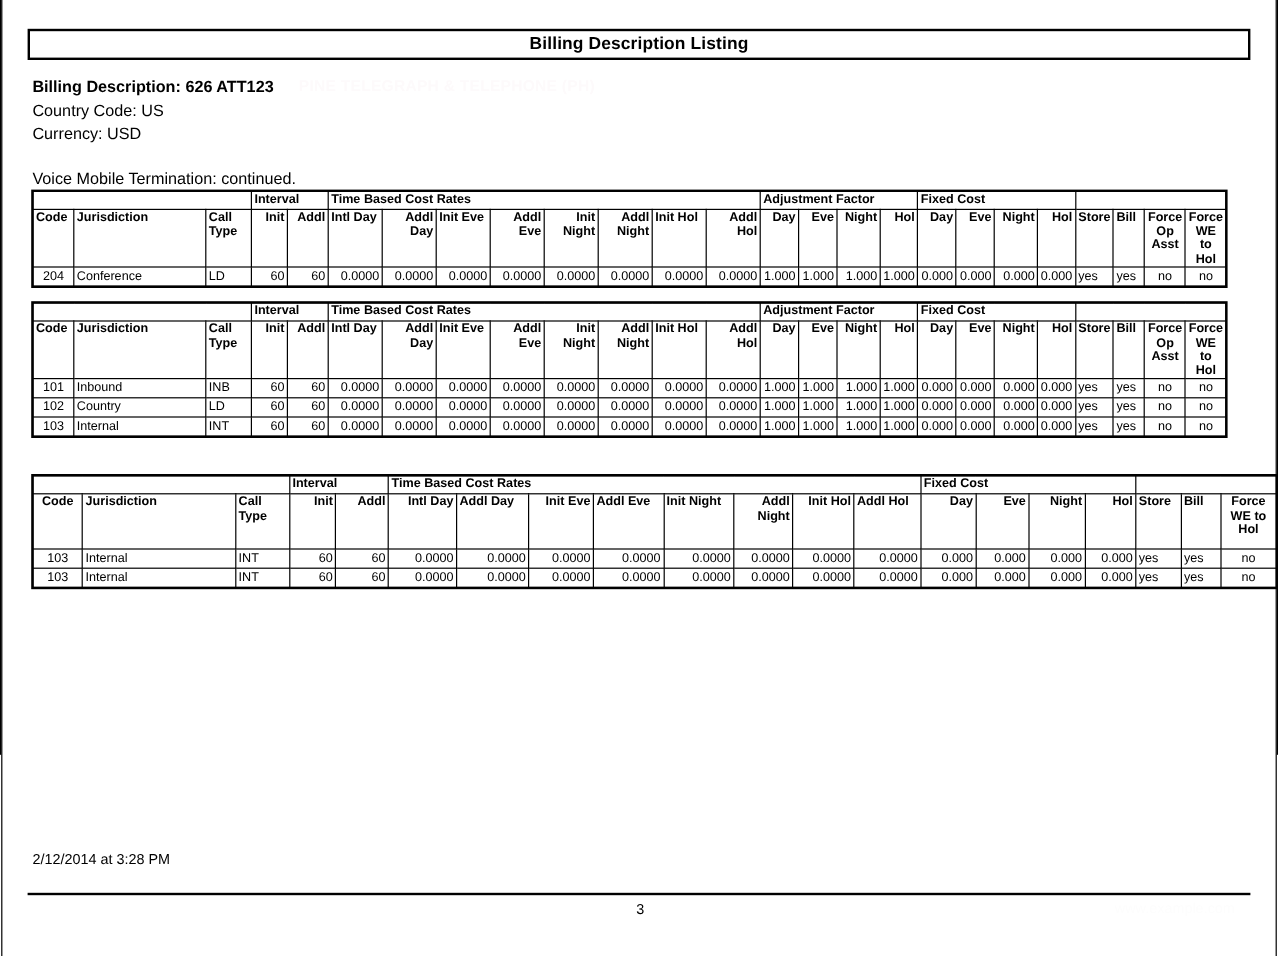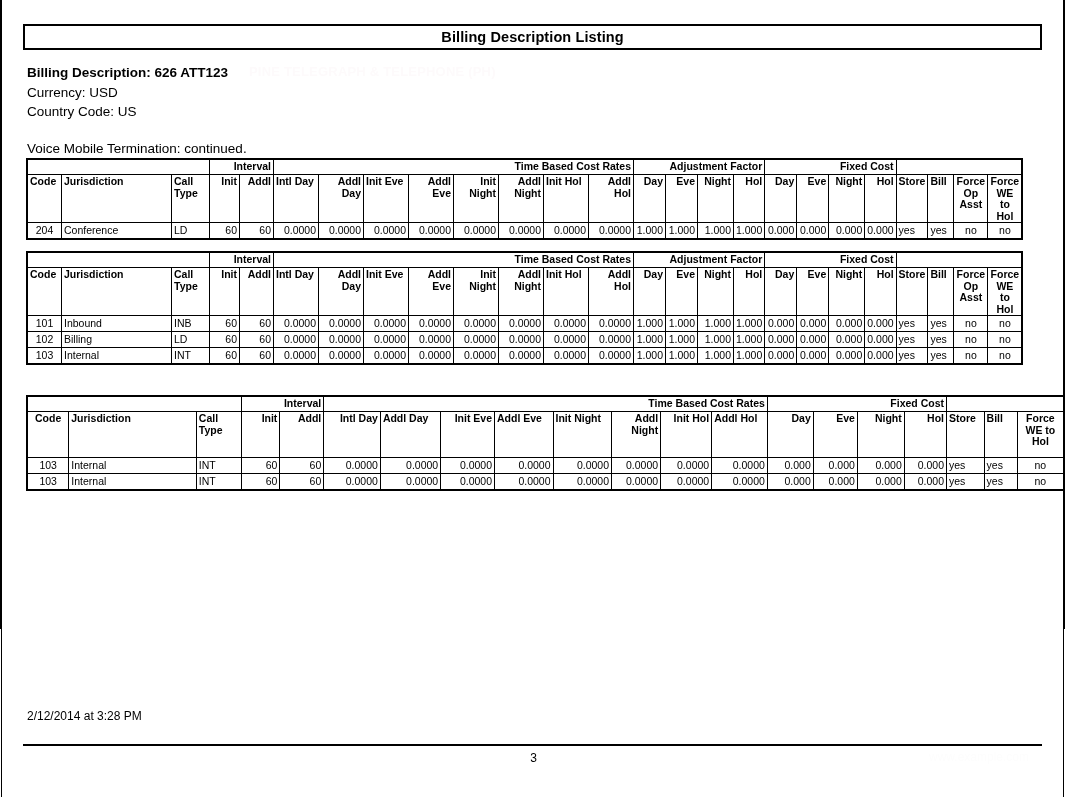--- a/index.html
+++ b/index.html
@@ -113,21 +113,21 @@
   table.grid thead th {
     font-weight: bold;
   }
   
   table.grid {
     outline: 2px solid #000000;
     outline-offset: -1px;
   }
   .r-grp {
     height: 14px;
-    text-align: right;
+    text-align: left;
     vertical-align: middle !important;
   }
   .r-sub {
     height: 44px;
     vertical-align: top !important;
     padding-top: 1px !important;
   }
   .r-data td {
     height: 15px;
     vertical-align: middle !important;
@@ -144,22 +144,22 @@
 
   <div id="page-left-rule"></div>
   <div id="page-right-rule"></div>
 
   <div id="title-banner">
     <span class="title-text">Billing Description Listing</span>
   </div>
 
   <div id="meta-block">
     <div class="meta-line bold">Billing Description: 626 ATT123</div>
+    <div class="meta-line">Country Code: US</div>
     <div class="meta-line">Currency: USD</div>
-    <div class="meta-line">Country Code: US</div>
   </div>
 
   <div class="ghost-watermark" id="watermark-top">PINE TELEGRAPH &amp; TELEPHONE (PH)</div>
   <div class="ghost-watermark" id="watermark-bottom">www.example.com</div>
 
   <div class="section" id="section-0" style="top:141px;">
     <div class="section-caption">Voice Mobile Termination: continued.</div>
     <table class="grid narrow">
       <colgroup>
         <col style="width:34px">
@@ -346,21 +346,21 @@
           <td class="ar">0.000</td>
           <td class="ar">0.000</td>
           <td class="ar">0.000</td>
           <td class="al">yes</td>
           <td class="al">yes</td>
           <td class="ac">no</td>
           <td class="ac">no</td>
         </tr>
         <tr class="r-data">
           <td class="ac">102</td>
-          <td class="al">Billing</td>
+          <td class="al">Country</td>
           <td class="al">LD</td>
           <td class="ar">60</td>
           <td class="ar">60</td>
           <td class="ar">0.0000</td>
           <td class="ar">0.0000</td>
           <td class="ar">0.0000</td>
           <td class="ar">0.0000</td>
           <td class="ar">0.0000</td>
           <td class="ar">0.0000</td>
           <td class="ar">0.0000</td>

